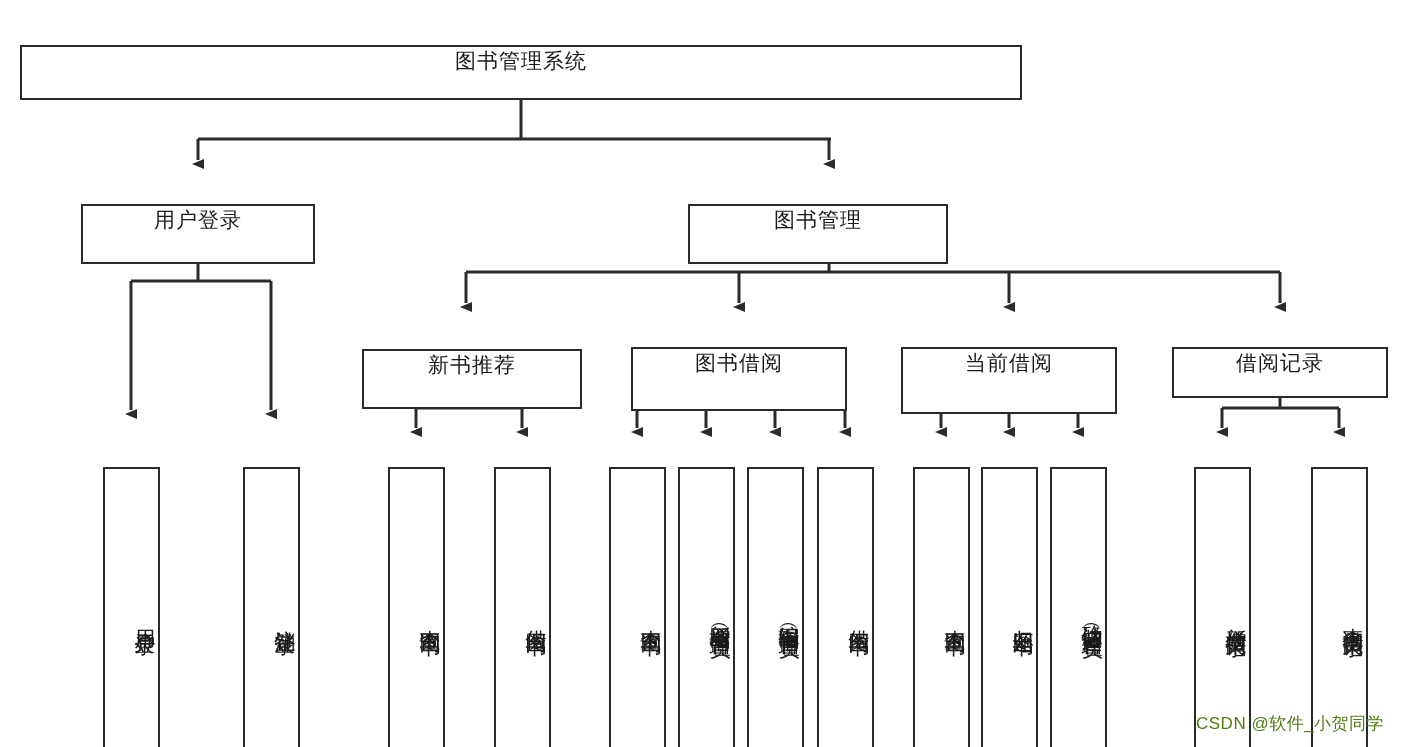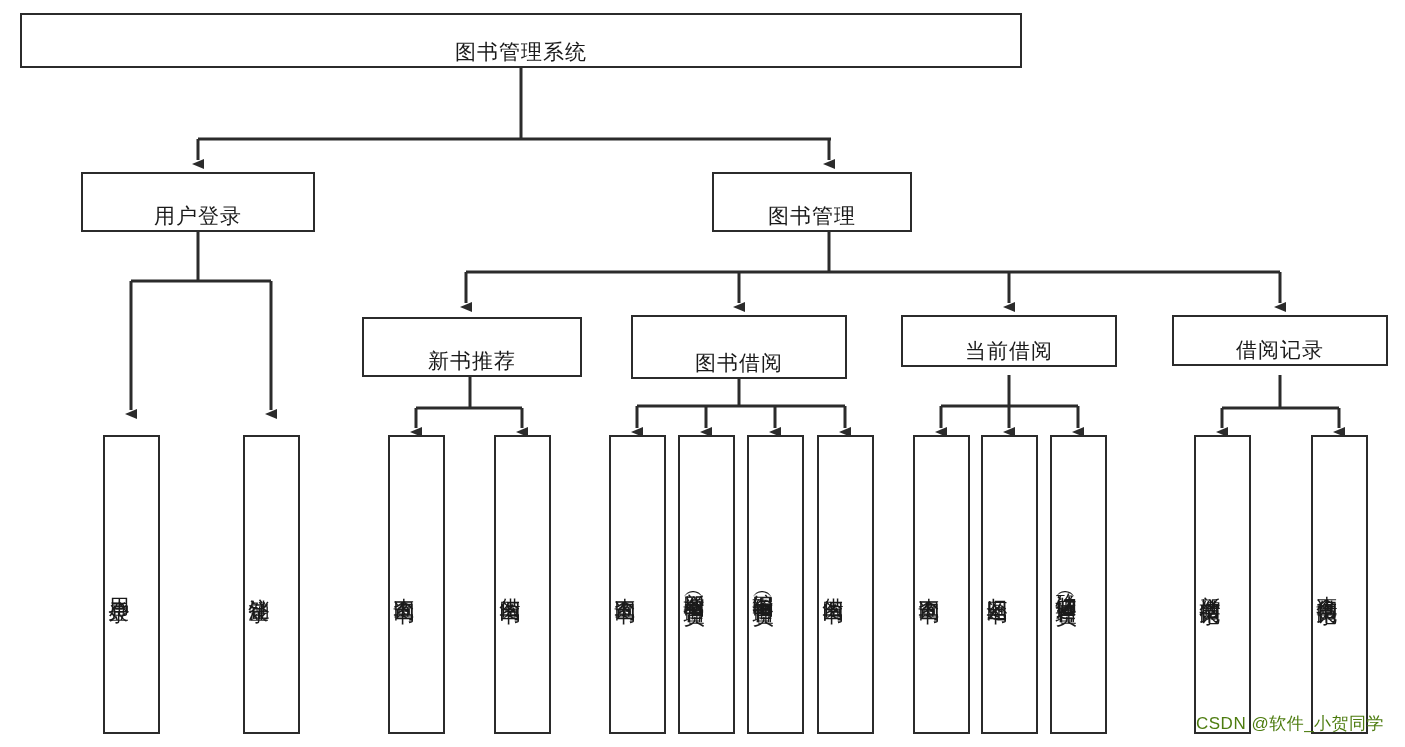--- a/index.html
+++ b/index.html
@@ -23,23 +23,24 @@
     top: 0;
     width: 1405px;
     height: 747px;
   }
   .node {
     position: absolute;
     box-sizing: border-box;
     border: 2px solid #2b2b2b;
     background: #ffffff;
     display: flex;
-    align-items: flex-end;
+    align-items: flex-start;
     justify-content: center;
     color: #1a1a1a;
+    margin-top: 32px;
   }
   .node-h {
     font-size: 21px;
     letter-spacing: 1px;
     white-space: nowrap;
   }
   .node-v {
     writing-mode: vertical-rl;
     text-orientation: upright;
     font-size: 21px;
@@ -117,31 +118,31 @@
     </g>
   </svg>
 
   <div class="node node-h" style="left:20px; top:13px; width:1002px; height:55px;">
     <span>图书管理系统</span>
   </div>
 
   <div class="node node-h" style="left:81px; top:172px; width:234px; height:60px;">
     <span>用户登录</span>
   </div>
-  <div class="node node-h" style="left:712px; top:172px; width:200px; height:60px;">
+  <div class="node node-h" style="left:688px; top:172px; width:260px; height:60px;">
     <span>图书管理</span>
   </div>
 
   <div class="node node-h" style="left:362px; top:317px; width:220px; height:60px;">
     <span>新书推荐</span>
   </div>
   <div class="node node-h" style="left:631px; top:315px; width:216px; height:64px;">
     <span>图书借阅</span>
   </div>
-  <div class="node node-h" style="left:901px; top:315px; width:216px; height:52px;">
+  <div class="node node-h" style="left:901px; top:315px; width:216px; height:67px;">
     <span>当前借阅</span>
   </div>
   <div class="node node-h" style="left:1172px; top:315px; width:216px; height:51px;">
     <span>借阅记录</span>
   </div>
 
   <div class="node node-v" style="left:103px; top:435px; width:57px; height:299px;">
     <span>用户登录</span>
   </div>
   <div class="node node-v" style="left:243px; top:435px; width:57px; height:299px;">

